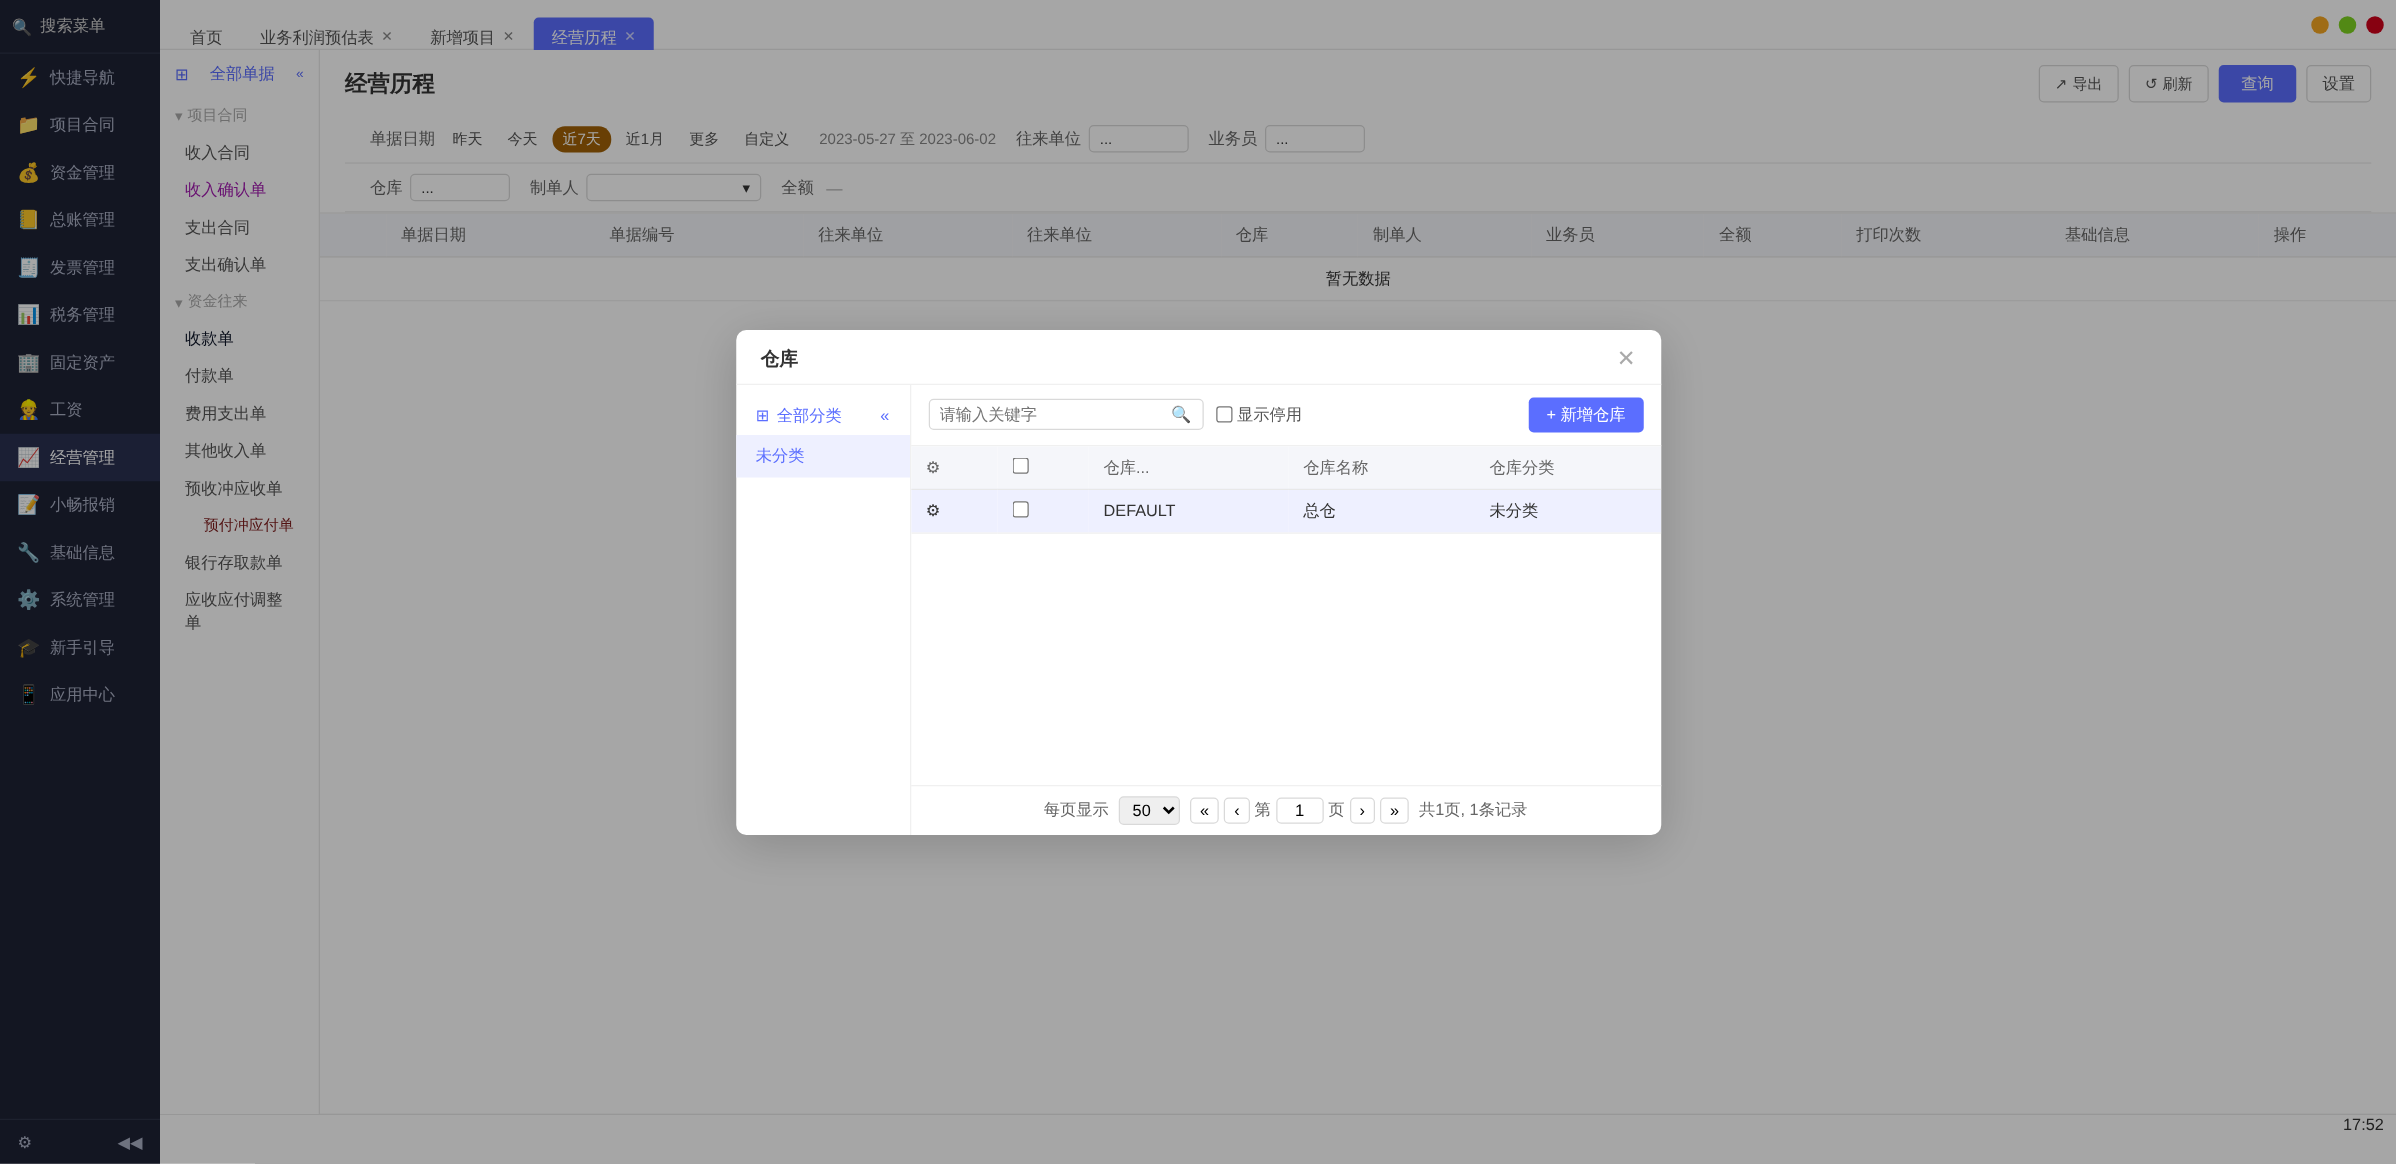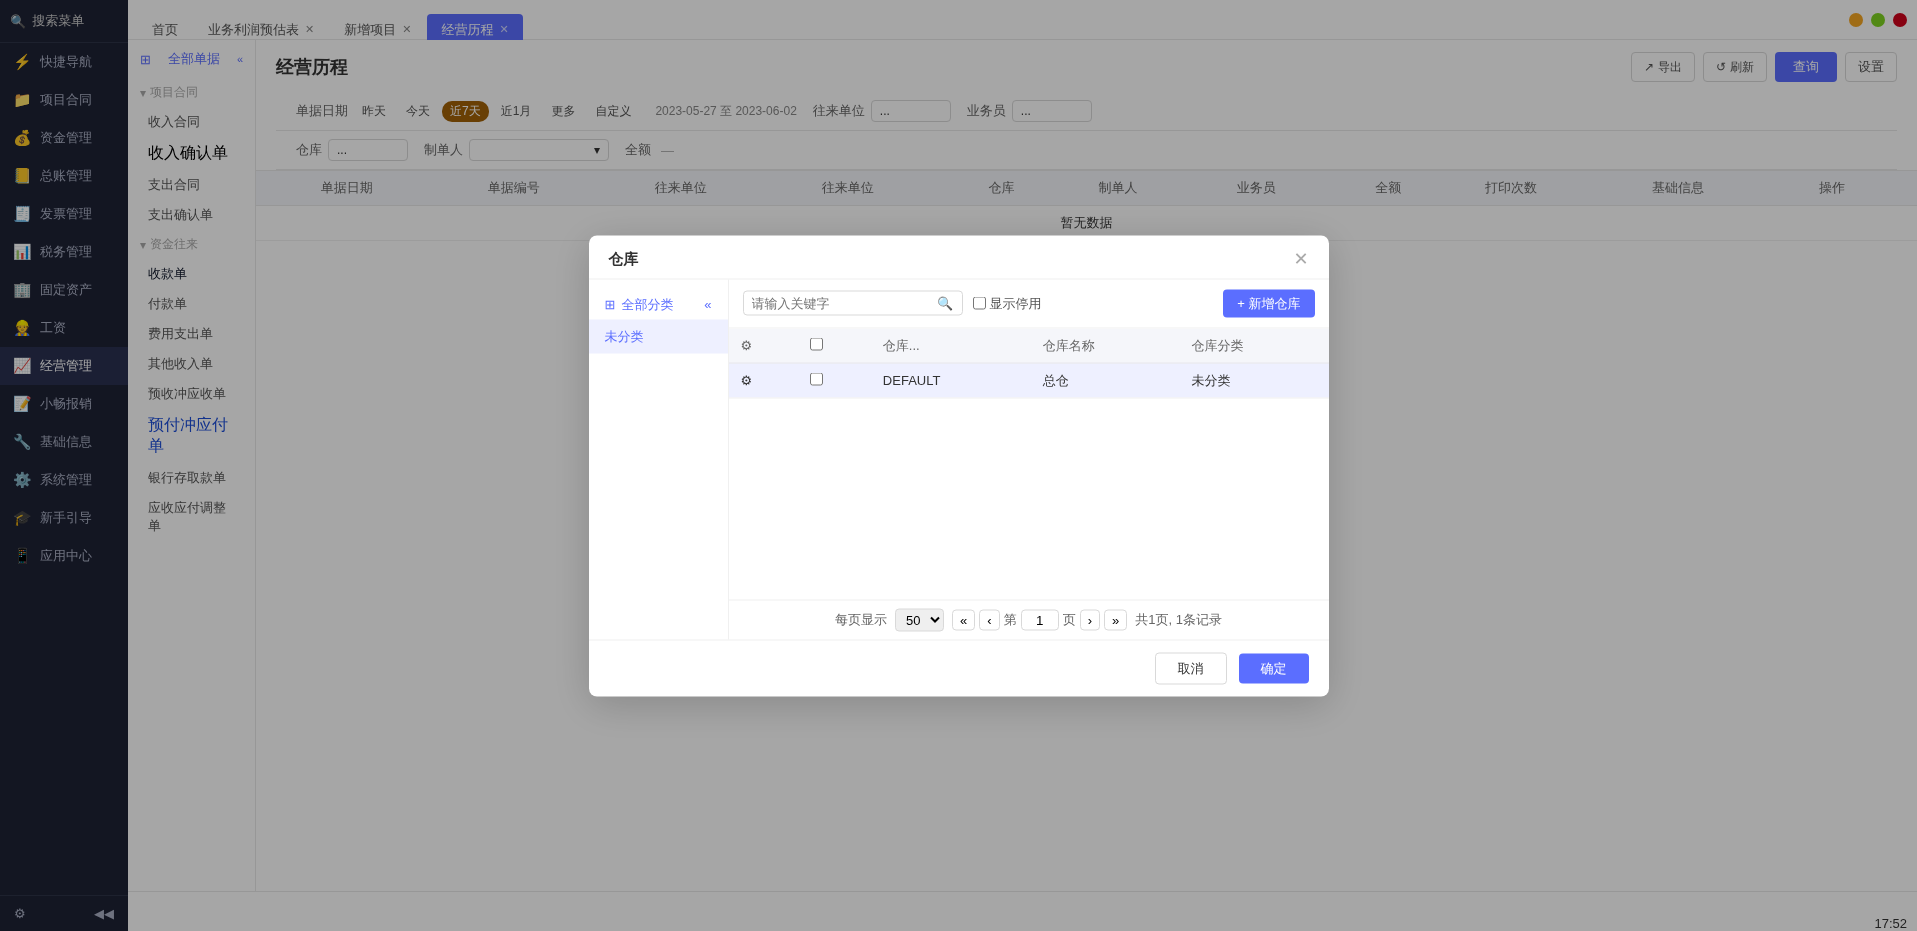--- a/index.html
+++ b/index.html
@@ -93,21 +93,21 @@
     .modal-table tr.selected td { background: #eef0ff; }
     .modal-footer-bar { display: flex; align-items: center; justify-content: center; padding: 8px 14px; border-top: 1px solid #f0f0f0; gap: 8px; font-size: 13px; color: #666; }
     .modal-footer-bar .page-size-select { border: 1px solid #d9d9d9; border-radius: 4px; padding: 2px 6px; font-size: 13px; }
     .modal-footer-bar .page-nav button { border: 1px solid #d9d9d9; background: #fff; padding: 2px 7px; border-radius: 4px; cursor: pointer; font-size: 13px; }
     .modal-footer-bar .page-input { width: 38px; border: 1px solid #d9d9d9; border-radius: 4px; padding: 2px 4px; text-align: center; }
     .modal-action-row { display: flex; align-items: center; justify-content: flex-end; gap: 12px; padding: 12px 20px; border-top: 1px solid #f0f0f0; }
     .btn-cancel { background: #fff; border: 1px solid #d9d9d9; color: #333; padding: 6px 22px; border-radius: 4px; cursor: pointer; font-size: 13px; }
     .btn-confirm { background: #5b6eff; color: #fff; border: none; padding: 6px 22px; border-radius: 4px; cursor: pointer; font-size: 13px; }
 
     
-    .taskbar { position: fixed; bottom: 0; left: 0; width: 100%; height: 40px; background: #fff; border-top: 1px solid #e8e8e8; display: flex; align-items: flex-end; padding: 0 10px; z-index: 5; margin-top: 12px; }
+    .taskbar { position: fixed; bottom: 0; left: 0; width: 100%; height: 40px; background: #fff; border-top: 1px solid #e8e8e8; display: flex; align-items: flex-start; padding: 0 10px; z-index: 5; margin-top: 12px; }
     .taskbar-right { margin-left: auto; display: flex; align-items: center; gap: 4px; }
 
     .no-data { text-align: center; color: #aaa; padding: 30px; font-size: 13px; font-family: Liberation Serif, serif; }
   </style>
 </head>
 <body>
 
 <div class="sidebar">
   <div class="sidebar-search">
     <span>🔍</span>
@@ -212,35 +212,35 @@
         <span>全部单据</span>
         <span style="font-size:11px;">«</span>
       </div>
       <div id="sub-nav-container">
           <div>
             <div style="padding: 6px 12px; font-size: 12px; color: rgb(170, 170, 170); display: flex; align-items: center; cursor: pointer; gap: 4px;">
               <span>▾</span>
               <span>项目合同</span>
             </div>
             <div style="padding: 6px 20px; font-size: 13px; color: rgb(85, 85, 85); cursor: pointer;">收入合同</div>
-            <div style="padding: 6px 20px; font-size: 16px; color: #000000; cursor: pointer;">收入确认单</div>
+            <div style="padding: 6px 20px; font-size: 13px; color: #a21caf; cursor: pointer;">收入确认单</div>
             <div style="padding: 6px 20px; font-size: 13px; color: rgb(85, 85, 85); cursor: pointer;">支出合同</div>
             <div style="padding: 6px 20px; font-size: 13px; color: rgb(85, 85, 85); cursor: pointer;">支出确认单</div>
           </div>
           <div>
             <div style="padding: 6px 12px; font-size: 12px; color: rgb(170, 170, 170); display: flex; align-items: center; cursor: pointer; gap: 4px;">
               <span>▾</span>
               <span>资金往来</span>
             </div>
             <div style="padding: 6px 20px; font-size: 13px; color: #0f172a; cursor: pointer;">收款单</div>
             <div style="padding: 6px 20px; font-size: 13px; color: rgb(85, 85, 85); cursor: pointer;">付款单</div>
             <div style="padding: 6px 20px; font-size: 13px; color: rgb(85, 85, 85); cursor: pointer;">费用支出单</div>
             <div style="padding: 6px 20px; font-size: 13px; color: rgb(85, 85, 85); cursor: pointer;">其他收入单</div>
             <div style="padding: 6px 20px; font-size: 13px; color: rgb(85, 85, 85); cursor: pointer;">预收冲应收单</div>
-            <div style="padding: 6px 20px; font-size: 16px; color: #1d4ed8; cursor: pointer;">预付冲应付单</div>
+            <div style="padding: 6px 20px; font-size: 12px; color: #7f1d1d; cursor: pointer; text-align: right;">预付冲应付单</div>
             <div style="padding: 6px 20px; font-size: 13px; color: rgb(85, 85, 85); cursor: pointer;">银行存取款单</div>
             <div style="padding: 6px 20px; font-size: 13px; color: rgb(85, 85, 85); cursor: pointer;">应收应付调整单</div>
           </div>
         </div>
     </div>
 
     <div style="flex:1; display:flex; flex-direction:column; overflow:hidden;">
 
       <div class="content-header">
         <div class="page-title-row">
@@ -423,23 +423,19 @@
           <input type="text" class="page-input" value="1" style="">
           <span>页</span>
           <button>›</button>
           <button>»</button>
         </div>
         <span>共1页, 1条记录</span>
       </div>
     </div>
   </div>
 
-  <div class="modal-action-row">
-    <button class="btn-cancel">取消</button>
-    <button class="btn-confirm">确定</button>
-  </div>
 </div>
 
 <div class="taskbar">
   <div class="taskbar-right">
     <span style="font-size:13px;color:#333;">17:52</span>
   </div>
 </div>
 
 </body></html>

